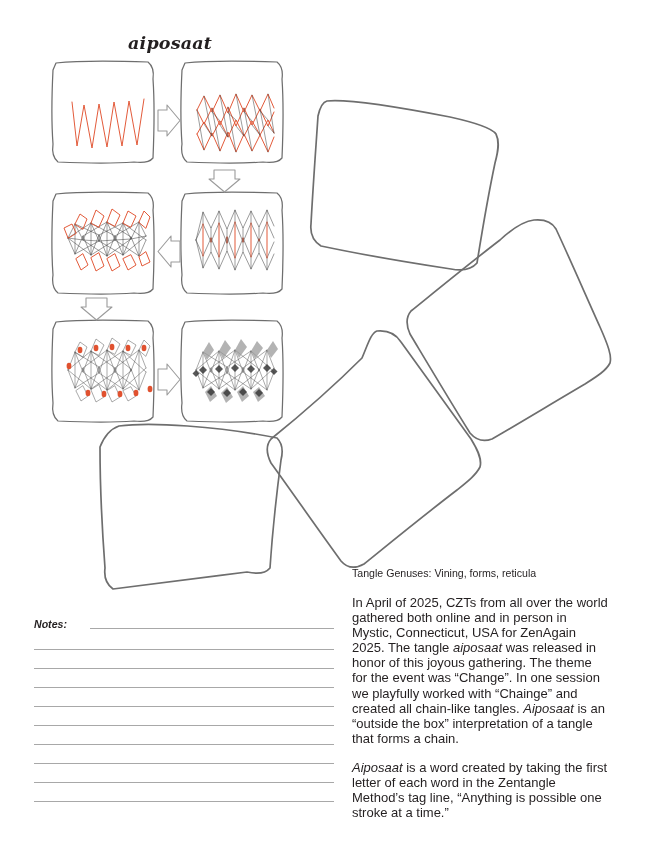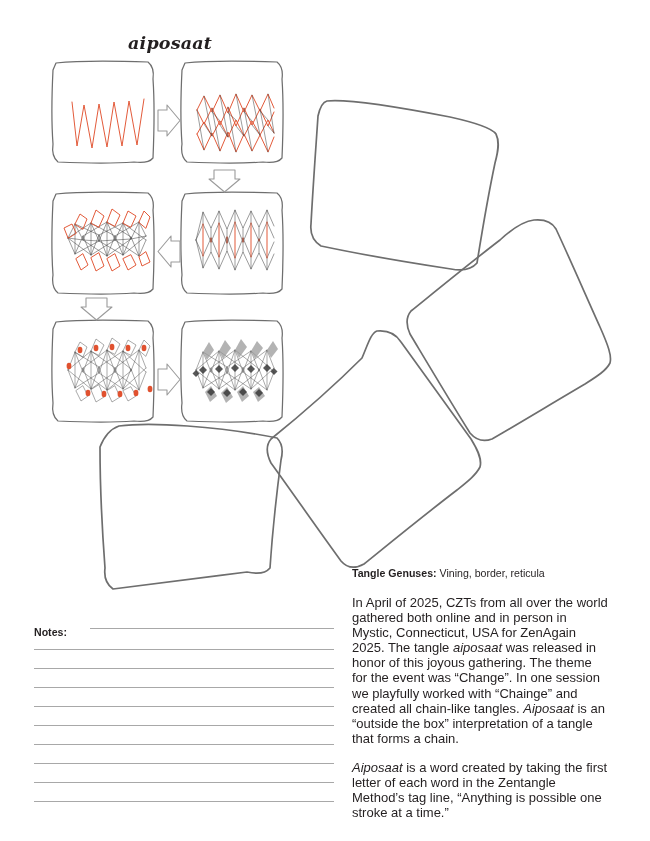--- a/index.html
+++ b/index.html
@@ -51,44 +51,45 @@
     top: 566px;
     width: 258px;
   }
   .genus-line {
     font-size: 10.6px;
     line-height: 15px;
     margin: 0 0 14px 0;
     color: #231f20;
   }
   .genus-label {
-    font-weight: 700;
+    font-weight: 400;
   }
   .body-para {
     font-size: 13px;
     line-height: 15.1px;
     margin: 0 0 14px 0;
     color: #231f20;
   }
   .body-para:last-child { margin-bottom: 0; }
   .it { font-style: italic; }
 
   
   .notes-block {
     position: absolute;
     left: 34px;
     top: 612px;
     width: 300px;
   }
   .notes-label {
     position: absolute;
     left: 0;
-    top: 14px;
+    top: 6px;
     font-size: 10.6px;
     font-weight: 700;
+    font-style: italic;
     color: #231f20;
   }
   .notes-lines {
     position: absolute;
     left: 0;
     top: 0;
     width: 300px;
   }
   .note-rule {
     position: absolute;
@@ -276,20 +277,20 @@
       <div class="note-rule" style="top:113px"></div>
       <div class="note-rule" style="top:132px"></div>
       <div class="note-rule" style="top:151px"></div>
       <div class="note-rule" style="top:170px"></div>
       <div class="note-rule" style="top:189px"></div>
     </div>
   </div>
 
   <div class="info-column">
 
-    <p class="genus-line"><span class="genus-label">Tangle Genuses:</span><span> Vining, border, reticula</span></p>
+    <p class="genus-line"><span class="genus-label">Tangle Genuses:</span><span> Vining, forms, reticula</span></p>
 
     <p class="body-para"><span>In April of 2025, CZTs from all over the world gathered both online and in person in Mystic, Connecticut, USA for ZenAgain 2025. The tangle </span><span class="it">aiposaat</span><span> was released in honor of this joyous gathering. The theme for the event was “Change”. In one session we playfully worked with “Chainge” and created all chain-like tangles. </span><span class="it">Aiposaat</span><span> is an “outside the box” interpretation of a tangle that forms a chain.</span></p>
 
     <p class="body-para"><span class="it">Aiposaat</span><span> is a word created by taking the first letter of each word in the Zentangle Method’s tag line, “Anything is possible one stroke at a time.”</span></p>
   </div>
 
 </div>
 
 </body></html>

